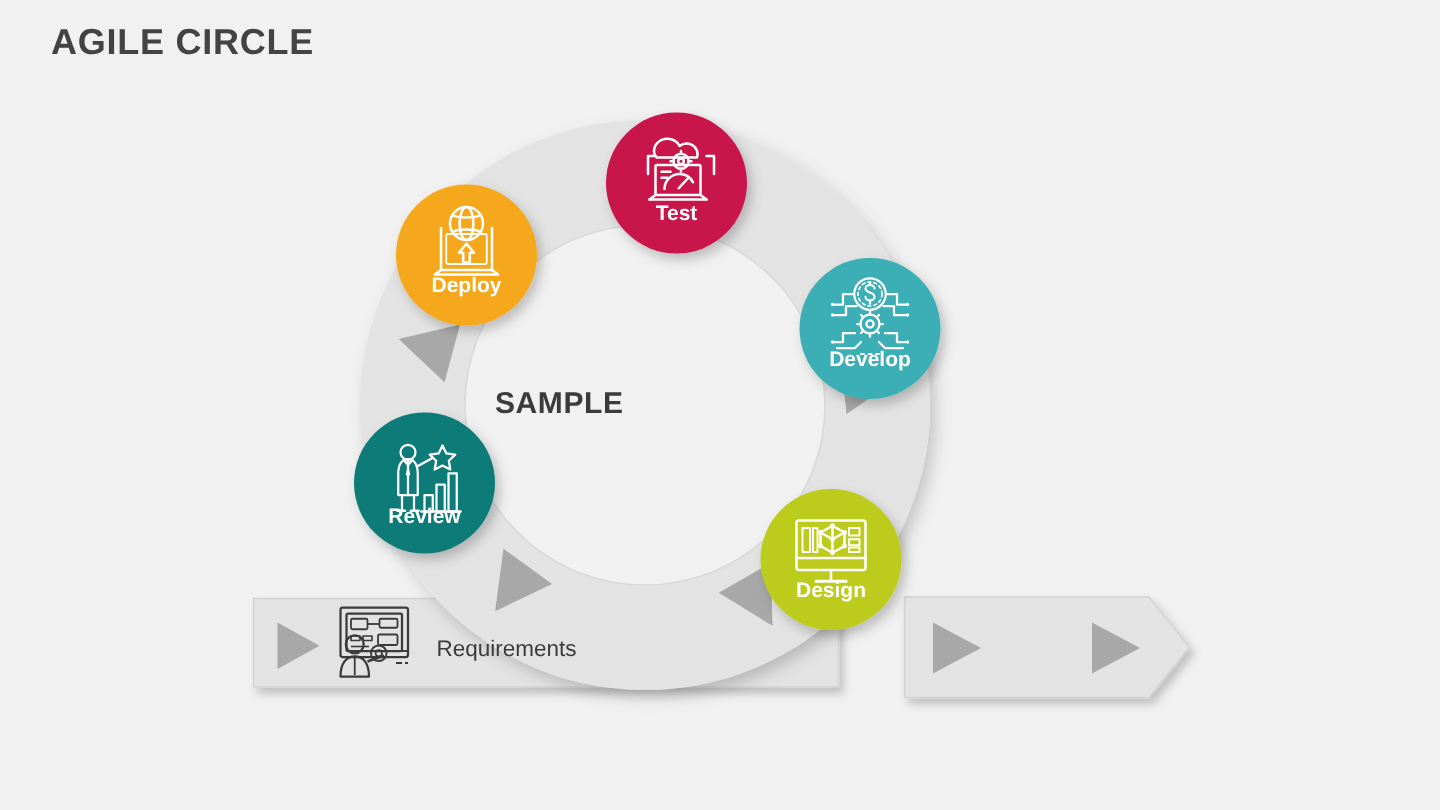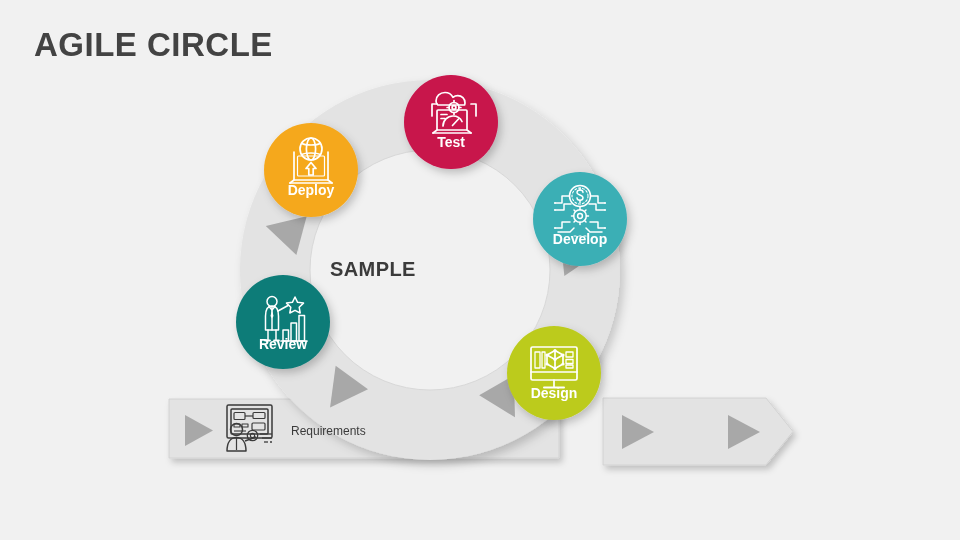--- a/index.html
+++ b/index.html
@@ -16,22 +16,22 @@
   }
   #stage {
     position: absolute;
     left: 0; top: 0;
     width: 960px;
     height: 540px;
   }
   .page-title {
     position: absolute;
     left: 34px;
-    top: 26px;
-    font-size: 33px;
+    top: 15px;
+    font-size: 24px;
     font-weight: bold;
     letter-spacing: 0.5px;
     color: #434343;
     white-space: nowrap;
   }
   #diagram-svg {
     position: absolute;
     left: 0; top: 0;
     width: 960px;
     height: 540px;
@@ -50,21 +50,21 @@
   }
   .node-label {
     font-size: 14px;
     font-weight: bold;
     fill: #ffffff;
     text-anchor: middle;
     dominant-baseline: middle;
   }
   .banner-label {
     position: absolute;
-    font-size: 12px;
+    font-size: 15px;
     color: #3b3b3b;
     white-space: nowrap;
   }
   #req-label {
     left: 291px;
     top: 424px;
   }
 </style>
 </head>
 <body style="background: rgb(241, 241, 241);">

